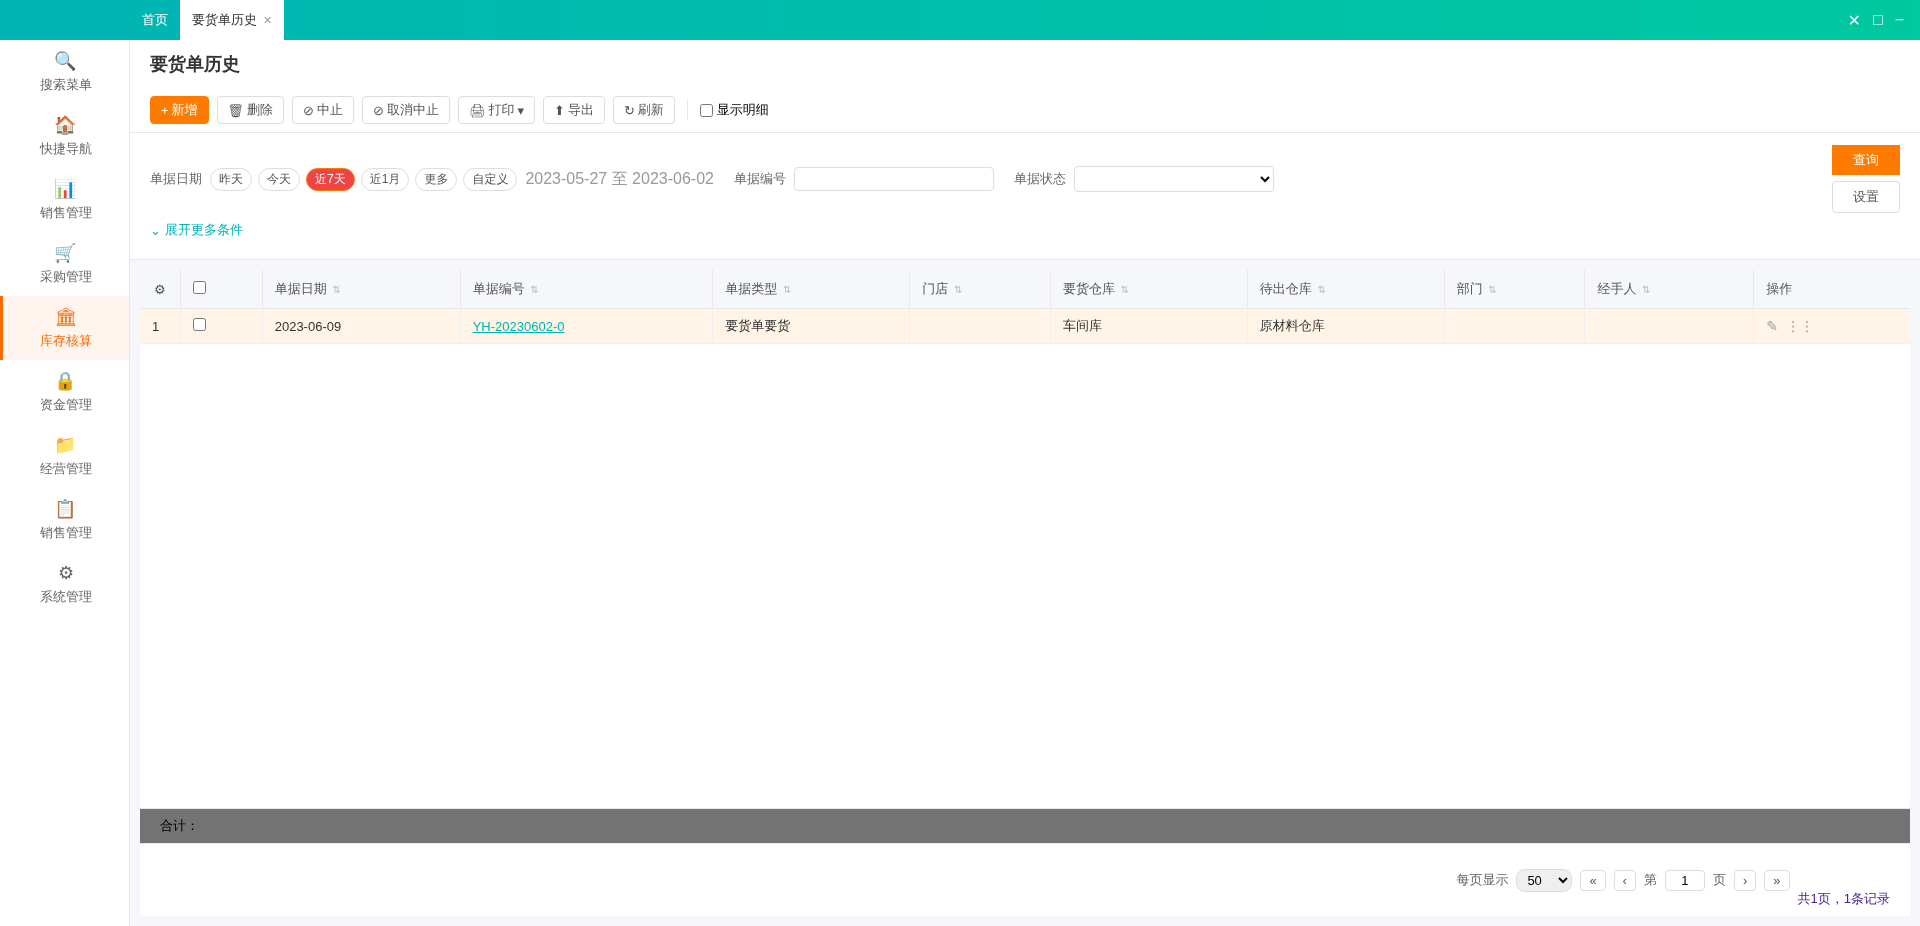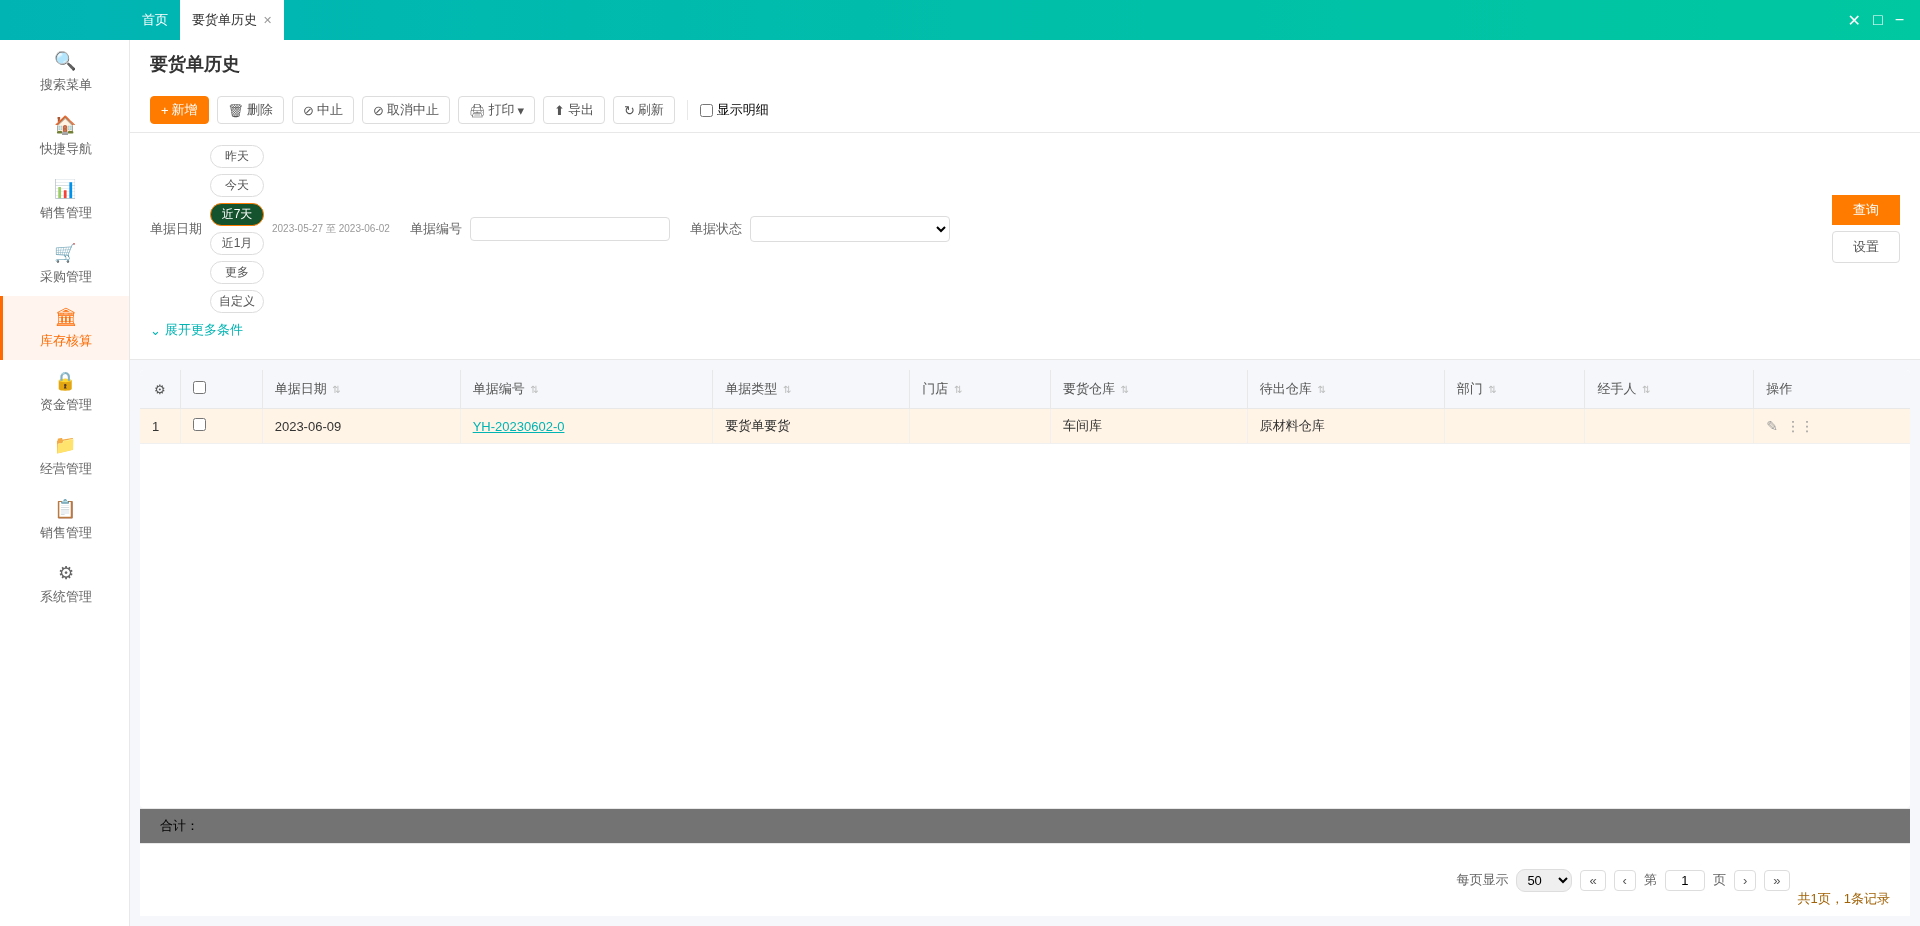--- a/index.html
+++ b/index.html
@@ -131,32 +131,32 @@
       align-items: center;
       gap: 20px;
       margin-bottom: 8px;
     }
     .filter-group {
       display: flex;
       align-items: center;
       gap: 8px;
     }
     .filter-label { color: #666; font-size: 13px; white-space: nowrap; }
-    .filter-date-btns { display: flex; gap: 6px; flex-direction: column; }
+    .filter-date-btns { display: flex; gap: 6px; }
     .date-btn {
       padding: 2px 8px;
       border-radius: 12px;
       border: 1px solid #ddd;
       background: #fff;
       cursor: pointer;
       font-size: 12px;
       color: #555;
     }
-    .date-btn.active { background: #14532d; color: #fff; border-color: #ff7b00; }
-    .date-range { color: #999; font-size: 10px; }
+    .date-btn.active { background: #ef4444; color: #fff; border-color: #ff7b00; }
+    .date-range { color: #999; font-size: 16px; }
     .filter-input {
       border: 1px solid #ddd;
       border-radius: 4px;
       padding: 4px 8px;
       width: 200px;
       font-size: 12px;
       outline: none;
     }
     .filter-select {
       border: 1px solid #ddd;
@@ -287,21 +287,21 @@
     .pagination-btn:disabled { color: #ccc; cursor: not-allowed; }
     .pagination-input {
       border: 1px solid #ddd;
       border-radius: 4px;
       padding: 2px 6px;
       width: 40px;
       text-align: center;
       font-size: 13px;
       outline: none;
     }
-    .page-info { color: #a16207; font-size: 13px; margin-top: 38px; }
+    .page-info { color: #4c1d95; font-size: 13px; margin-top: 38px; }
 
     
     input[type="checkbox"] { cursor: pointer; }
 
     
     .settings-col { width: 40px; text-align: center; }
   </style>
 </head>
 <body>
 

